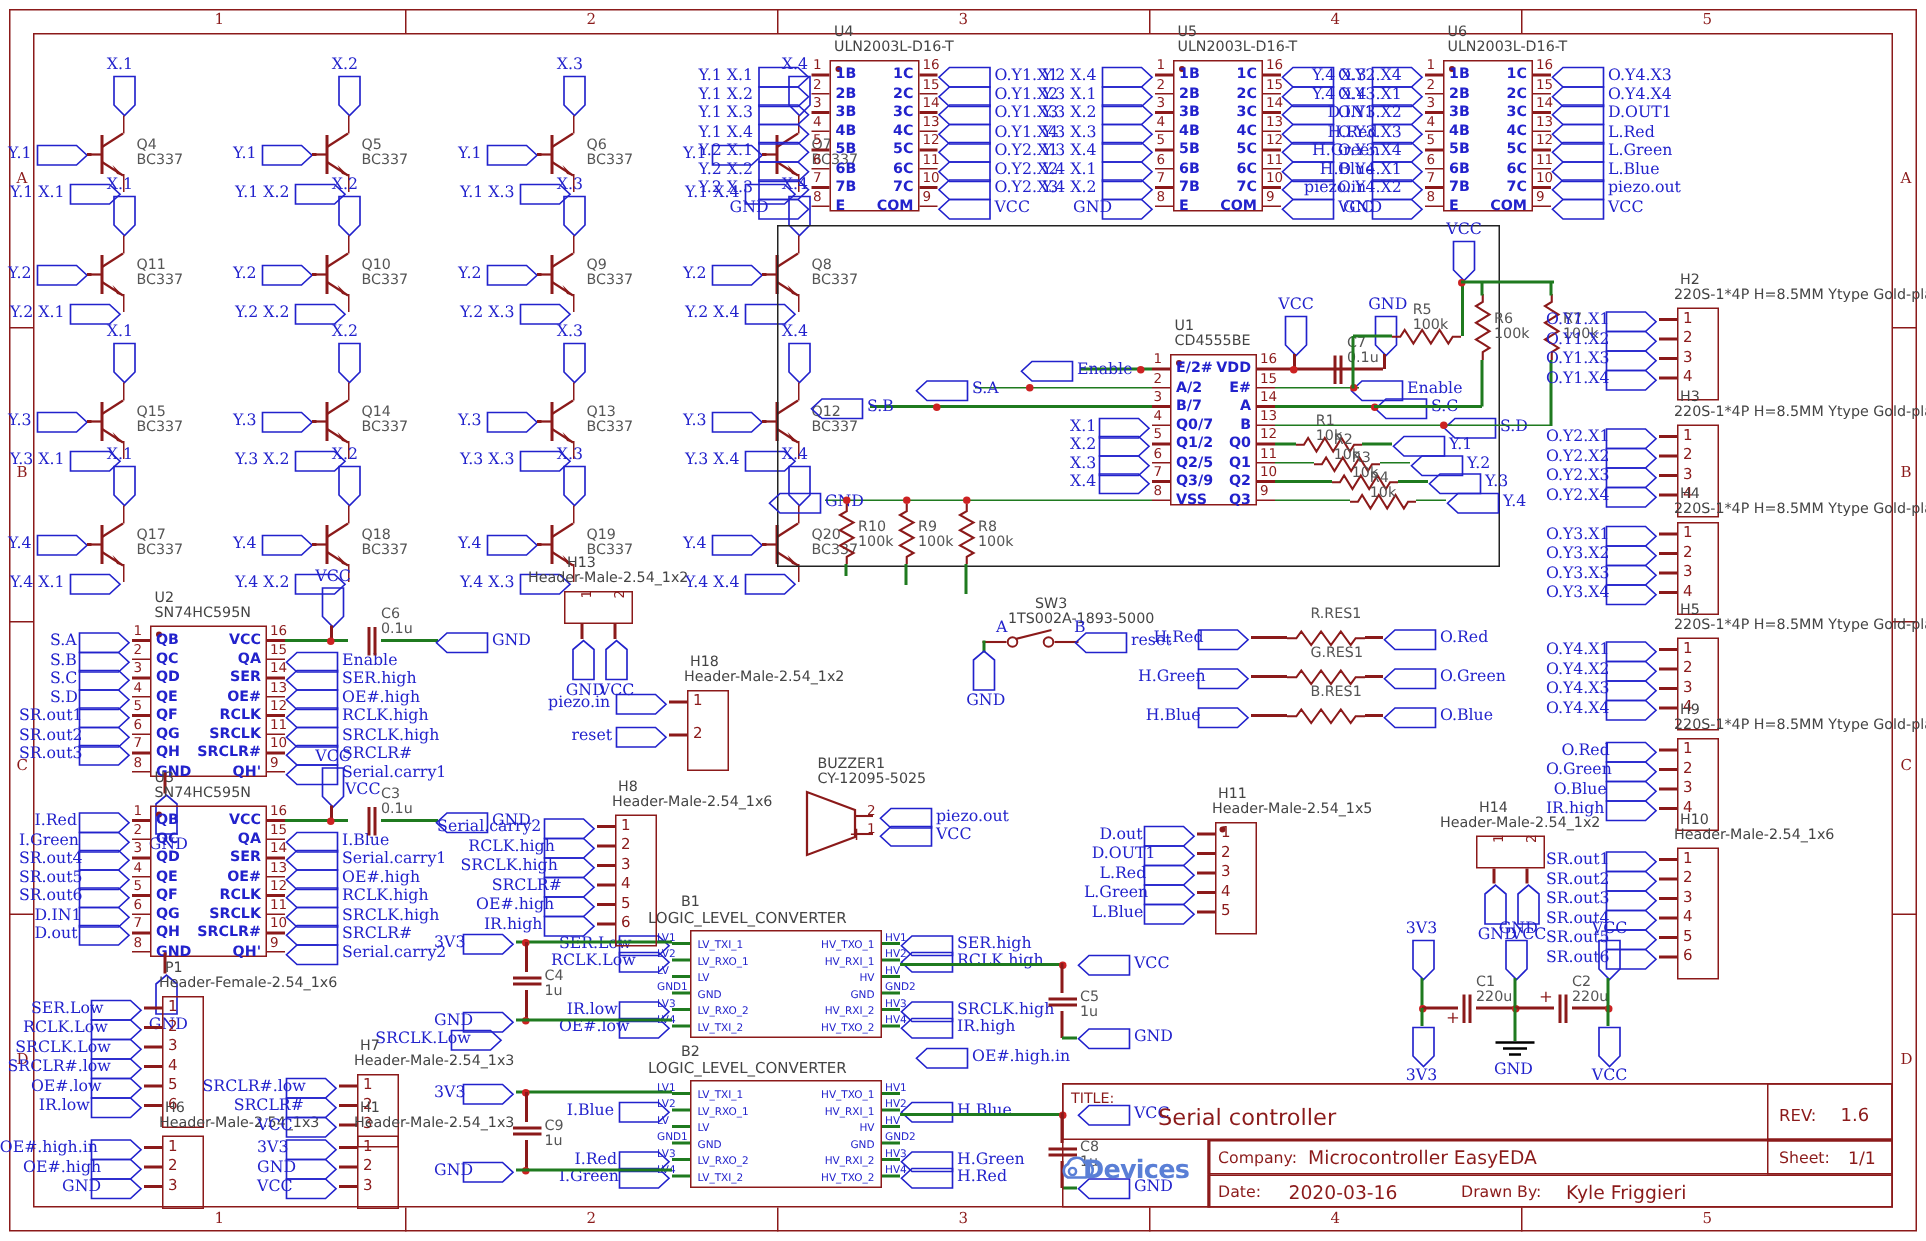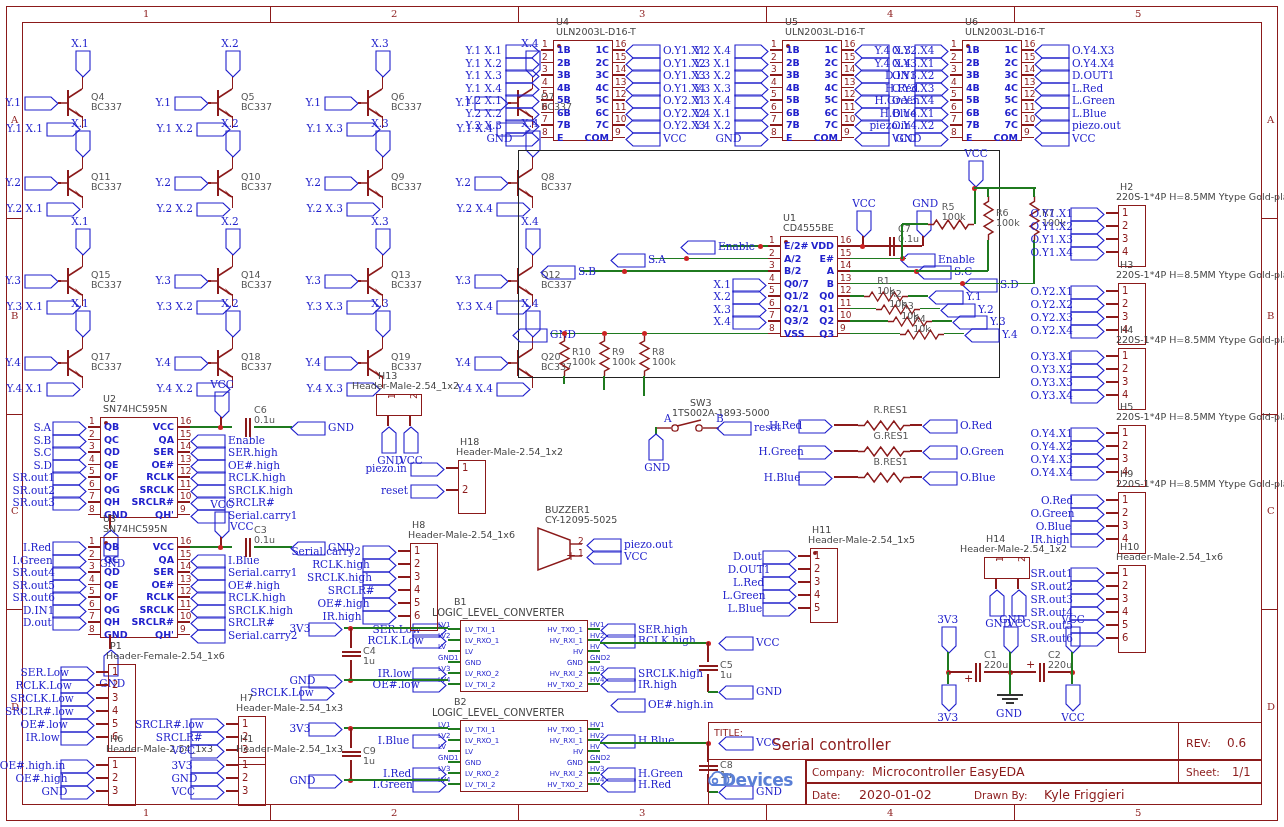--- a/index.html
+++ b/index.html
@@ -851,33 +851,33 @@
       <div class="ic" style="left:780px;top:236px;width:58px;height:101px;"></div>
       <div class="icdot" style="left:784px;top:240px;"></div>
       <div class="refb" style="left:783px;top:213px;">U1</div>
       <div class="refb" style="left:783px;top:223px;">CD4555BE</div>
       <div class="pinname" style="left:784px;top:241px;">E/2#</div>
       <div class="pinnum" style="left:769px;top:236px;">1</div>
       <div class="wire" style="left:768px;top:245.3px;width:12px;height:1.5px;"></div>
       <div class="pinname" style="left:784px;top:253.5px;">A/2</div>
       <div class="pinnum" style="left:769px;top:248.5px;">2</div>
       <div class="wire" style="left:768px;top:257.8px;width:12px;height:1.5px;"></div>
-      <div class="pinname" style="left:784px;top:266px;">B/2</div>
+      <div class="pinname" style="left:784px;top:266px;">B/7</div>
       <div class="pinnum" style="left:769px;top:261px;">3</div>
       <div class="wire" style="left:768px;top:270.3px;width:12px;height:1.5px;"></div>
       <div class="pinname" style="left:784px;top:278.5px;">Q0/7</div>
       <div class="pinnum" style="left:769px;top:273.5px;">4</div>
       <div class="wire" style="left:768px;top:282.8px;width:12px;height:1.5px;"></div>
       <div class="pinname" style="left:784px;top:291px;">Q1/2</div>
       <div class="pinnum" style="left:769px;top:286px;">5</div>
       <div class="wire" style="left:768px;top:295.3px;width:12px;height:1.5px;"></div>
-      <div class="pinname" style="left:784px;top:303.5px;">Q2/1</div>
+      <div class="pinname" style="left:784px;top:303.5px;">Q2/5</div>
       <div class="pinnum" style="left:769px;top:298.5px;">6</div>
       <div class="wire" style="left:768px;top:307.8px;width:12px;height:1.5px;"></div>
-      <div class="pinname" style="left:784px;top:316px;">Q3/2</div>
+      <div class="pinname" style="left:784px;top:316px;">Q3/9</div>
       <div class="pinnum" style="left:769px;top:311px;">7</div>
       <div class="wire" style="left:768px;top:320.3px;width:12px;height:1.5px;"></div>
       <div class="pinname" style="left:784px;top:328.5px;">VSS</div>
       <div class="pinnum" style="left:769px;top:323.5px;">8</div>
       <div class="wire" style="left:768px;top:332.8px;width:12px;height:1.5px;"></div>
       <div class="pinname" style="position: absolute; left: 834px; top: 241px; transform: translateX(-100%);">VDD</div>
       <div class="pinnum" style="left:840px;top:236px;">16</div>
       <div class="wire" style="left:838px;top:245.3px;width:12px;height:1.5px;"></div>
       <div class="pinname" style="position: absolute; left: 834px; top: 253.5px; transform: translateX(-100%);">E#</div>
       <div class="pinnum" style="left:840px;top:248.5px;">15</div>
@@ -2099,32 +2099,32 @@
     <div class="tb" style="left:708px;top:722px;width:554px;height:38px;"></div>
     <div class="tb" style="left:1178px;top:722px;width:84px;height:38px;"></div>
     <div class="tb" style="left:805px;top:760px;width:457px;height:23px;"></div>
     <div class="tb" style="left:805px;top:783px;width:457px;height:22px;"></div>
     <div class="tb" style="left:1178px;top:760px;width:84px;height:23px;"></div>
     <div class="tb" style="left:805px;top:760px;width:0px;height:45px;"></div>
 
     <div class="tbt tb-lbl" style="left:714px;top:727px;">TITLE:</div>
     <div class="tbt tb-val" style="left:772px;top:736px;font-size:15px;">Serial controller</div>
     <div class="tbt tb-lbl" style="left:1186px;top:737px;font-size:11px;">REV:</div>
-    <div class="tbt tb-lbl" style="left:1227px;top:736px;font-size:12px;">0.6</div>
+    <div class="tbt tb-lbl" style="left:1227px;top:736px;font-size:12px;">1.6</div>
 
     <div class="eda" style="left:722px;top:770px;">Devices</div>
     <svg style="left:706px;top:770px;width:24px;height:20px;" viewBox="0 0 24 20">
       <path d="M6 15 A5 5 0 0 1 6 6 A6 6 0 0 1 17 5 A5 5 0 0 1 18 15 Z" fill="none" stroke="#5a7fd6" stroke-width="1.8"></path>
       <circle cx="9" cy="11" r="2.4" fill="none" stroke="#5a7fd6" stroke-width="1.6"></circle>
     </svg>
 
     <div class="tbt tb-lbl" style="left:812px;top:766px;font-size:10.5px;">Company:</div>
     <div class="tbt" style="left:872px;top:764px;font-size:12.5px;">Microcontroller EasyEDA</div>
     <div class="tbt tb-lbl" style="left:1186px;top:766px;font-size:10.5px;">Sheet:</div>
     <div class="tbt" style="left:1232px;top:765px;font-size:11.5px;">1/1</div>
 
     <div class="tbt tb-lbl" style="left:812px;top:789px;font-size:10.5px;">Date:</div>
-    <div class="tbt" style="left:859px;top:787px;font-size:12.5px;">2020-01-02</div>
+    <div class="tbt" style="left:859px;top:787px;font-size:12.5px;">2020-03-16</div>
     <div class="tbt tb-lbl" style="left:974px;top:789px;font-size:10.5px;">Drawn By:</div>
     <div class="tbt" style="left:1044px;top:787px;font-size:12.5px;">Kyle Friggieri</div>
   </div>
 
 </div>
 
 </body></html>

